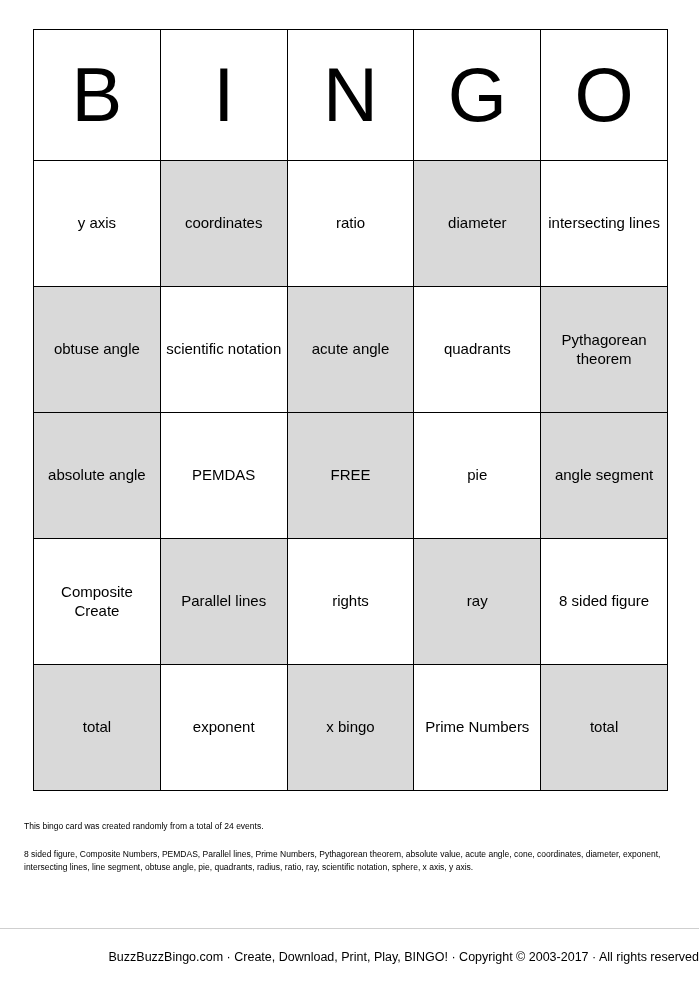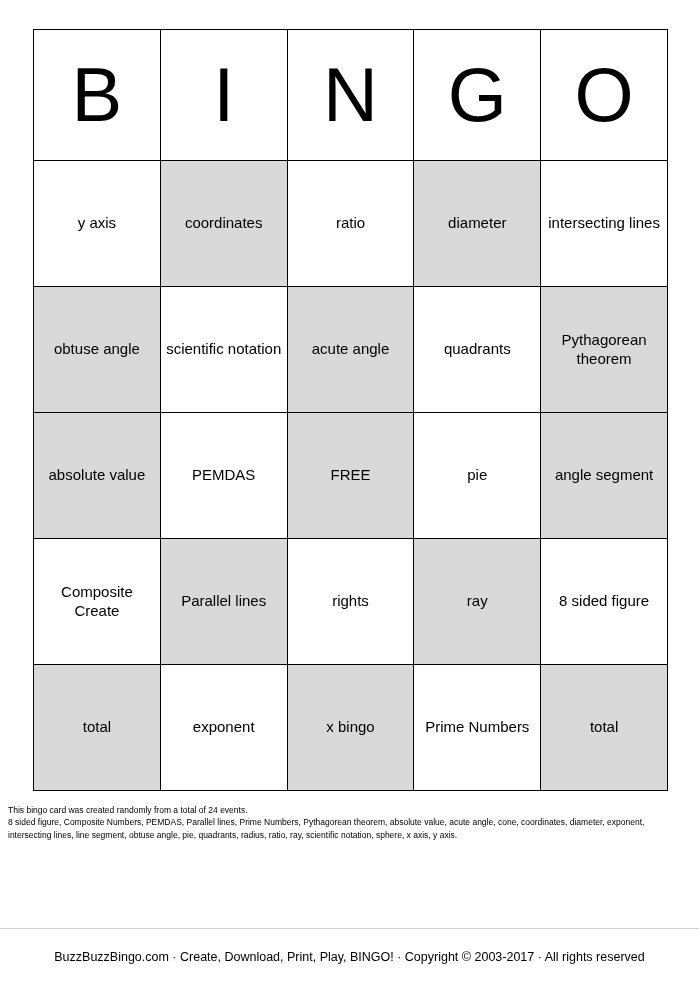--- a/index.html
+++ b/index.html
@@ -62,28 +62,28 @@
   .note {
     position: absolute;
     left: 8px;
     top: 804px;
     width: 680px;
     font-size: 8.5px;
     line-height: 1.45;
     color: #000000;
   }
   .note div {
-    margin: 0;
+    margin: 16px;
   }
   .footer {
     position: absolute;
     left: 0;
     top: 950px;
     width: 699px;
-    text-align: center;
+    text-align: right;
     font-size: 12.5px;
     color: #000000;
   }
   .footer-line {
     border-top: 1px solid #cfcfcf;
     position: absolute;
     left: 0;
     top: 928px;
     width: 699px;
     height: 0;
@@ -115,21 +115,21 @@
 
       <tr>
         <td class="shaded">obtuse angle</td>
         <td class="plain">scientific notation</td>
         <td class="shaded">acute angle</td>
         <td class="plain">quadrants</td>
         <td class="shaded">Pythagorean theorem</td>
       </tr>
 
       <tr>
-        <td class="shaded">absolute value</td>
+        <td class="shaded">absolute angle</td>
         <td class="plain">PEMDAS</td>
         <td class="shaded">FREE</td>
         <td class="plain">pie</td>
         <td class="shaded">angle segment</td>
       </tr>
 
       <tr>
         <td class="plain">Composite Create</td>
         <td class="shaded">Parallel lines</td>
         <td class="plain">rights</td>

